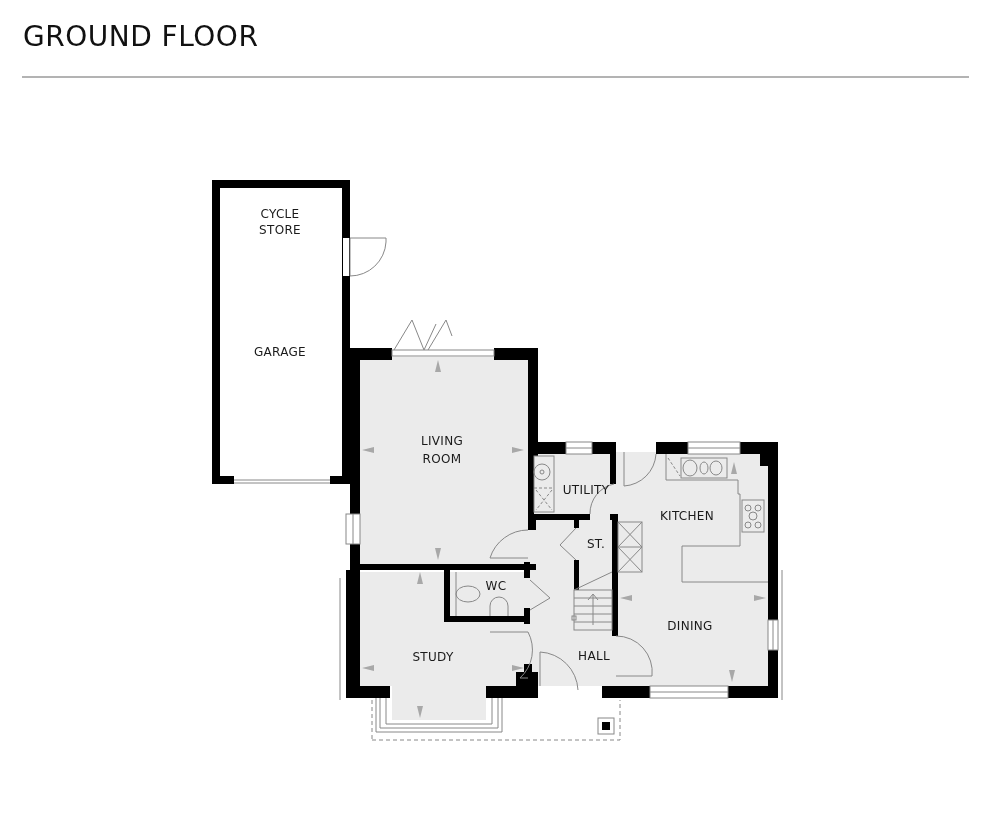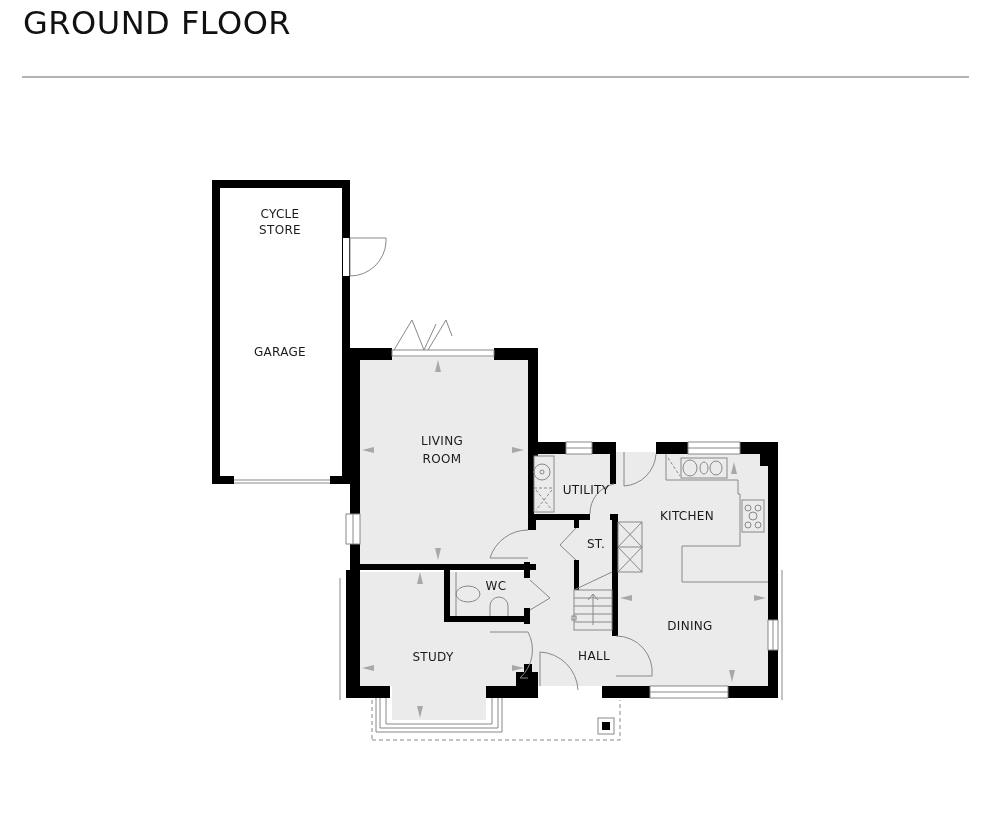--- a/index.html
+++ b/index.html
@@ -1,17 +1,17 @@
 <!DOCTYPE html>
 <html><head>
 <meta charset="utf-8">
 <style>
   html, body { margin: 0; padding: 0; background: #ffffff; }
   body { width: 1000px; height: 838px; position: relative; overflow: hidden; font-family: "DejaVu Sans", sans-serif; }
-  .title { position: absolute; left: 23px; top: 4px; font-size: 32px; font-weight: normal; color: #111; letter-spacing: 0.5px; font-family: "DejaVu Sans", sans-serif; }
+  .title { position: absolute; left: 23px; top: 20px; font-size: 28px; font-weight: normal; color: #111; letter-spacing: 0.5px; font-family: "DejaVu Sans", sans-serif; }
   .rule { position: absolute; left: 22px; top: 76px; width: 947px; height: 2px; background: #b3b3b3; }
   svg.plan { position: absolute; left: 0; top: 0; }
   .lbl { font-family: "DejaVu Sans", sans-serif; font-size: 12px; fill: #1a1a1a; text-anchor: middle; letter-spacing: 0.3px; }
 </style>
 </head>
 <body>
 
 <div class="title">GROUND FLOOR</div>
 <div class="rule"></div>
 

